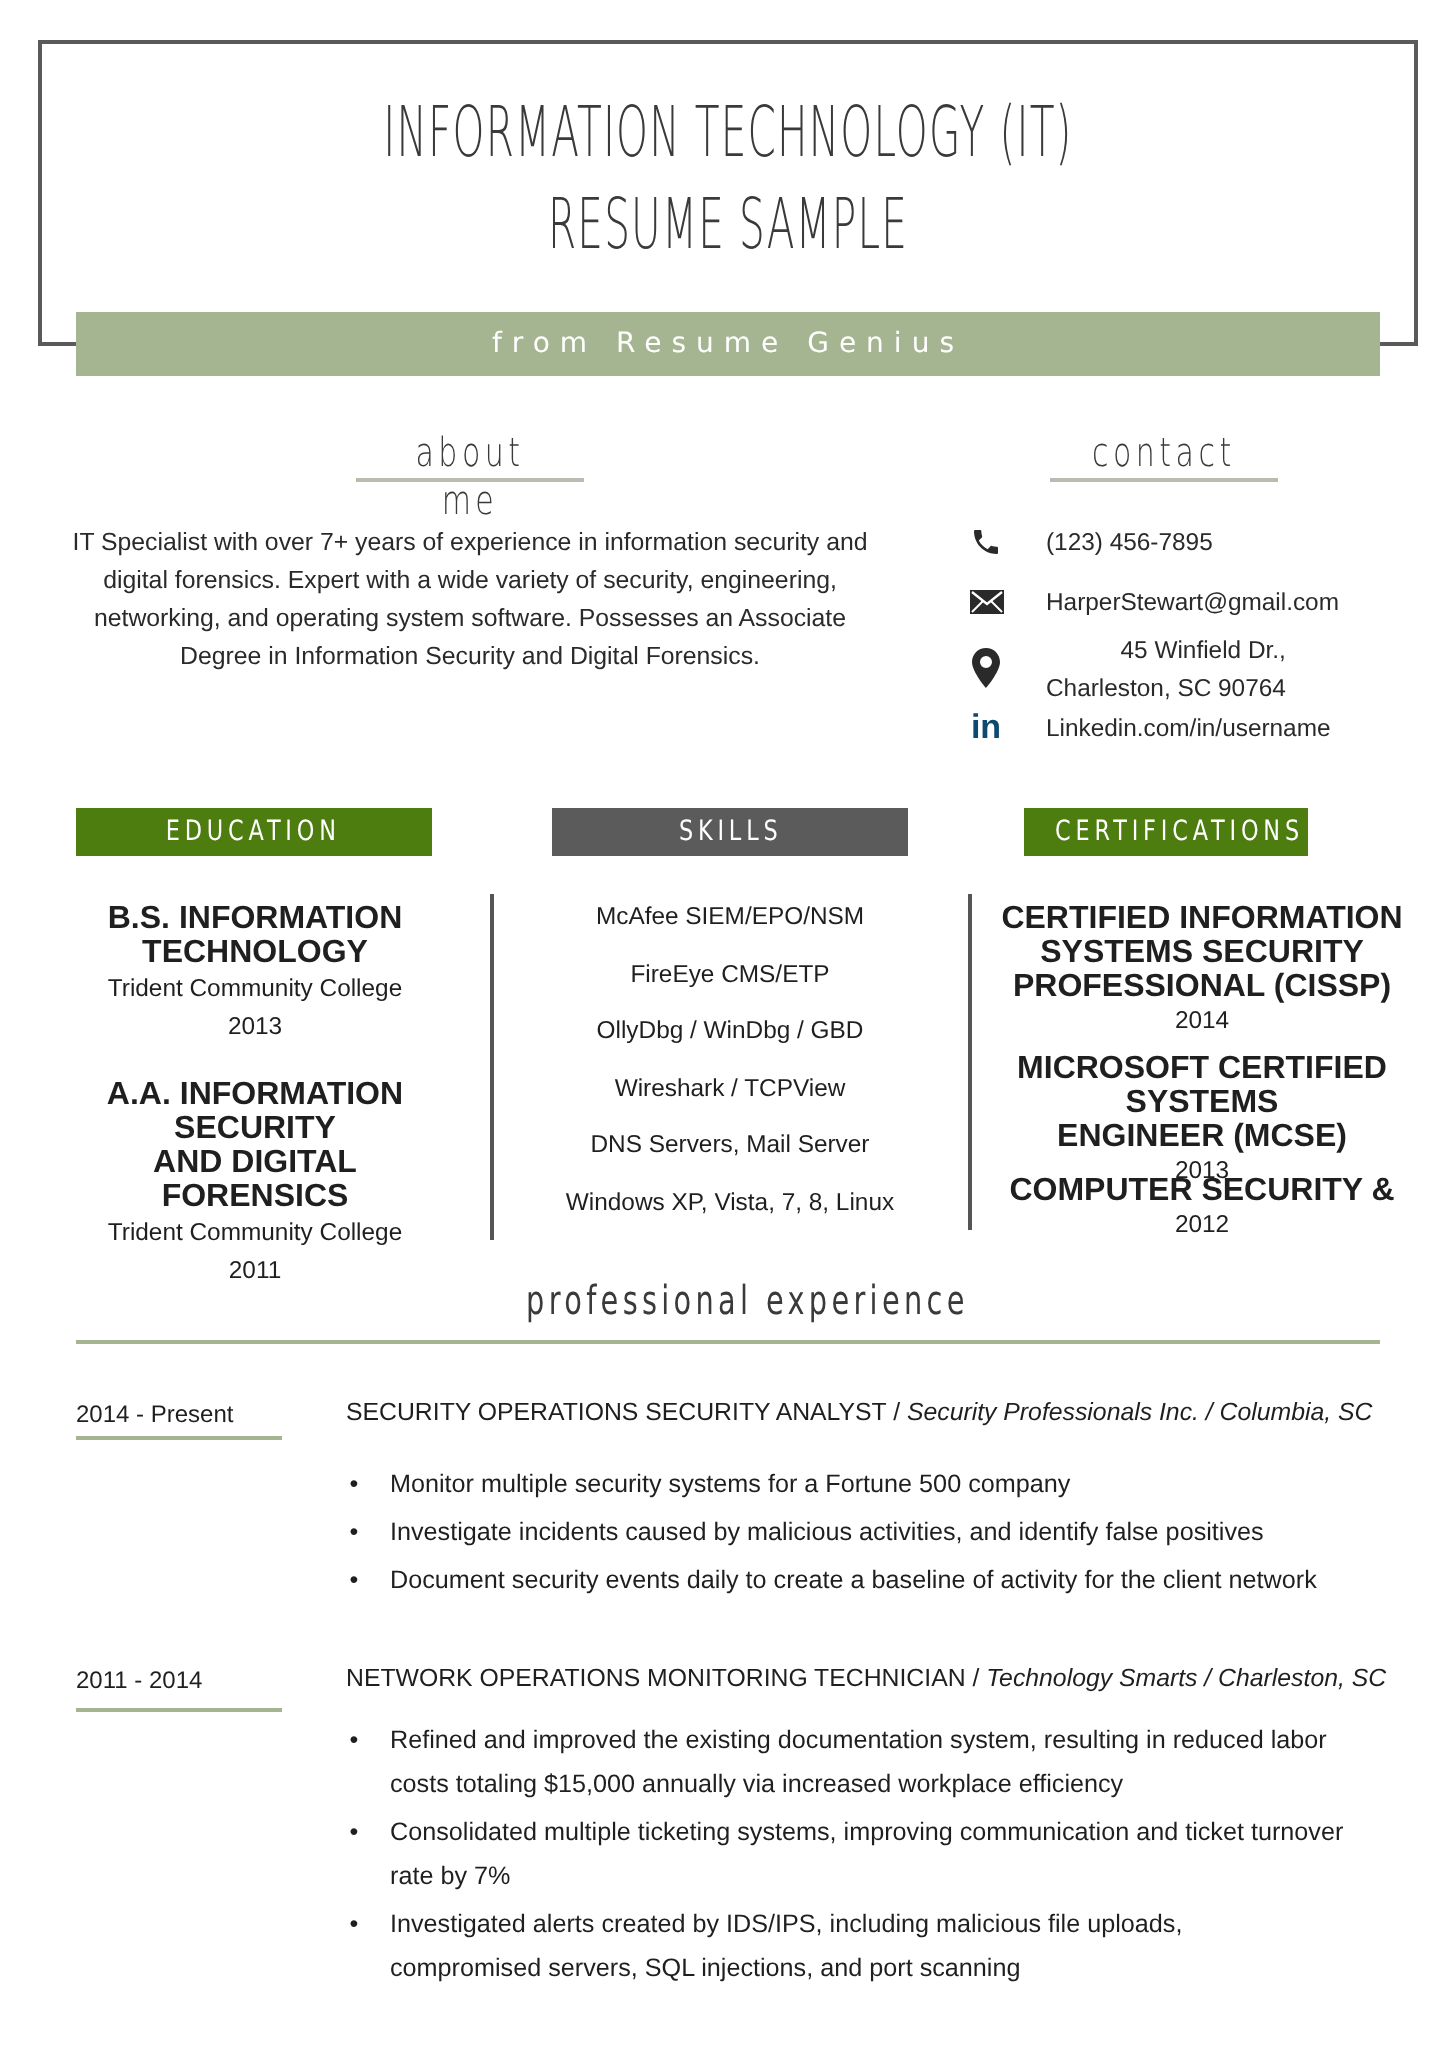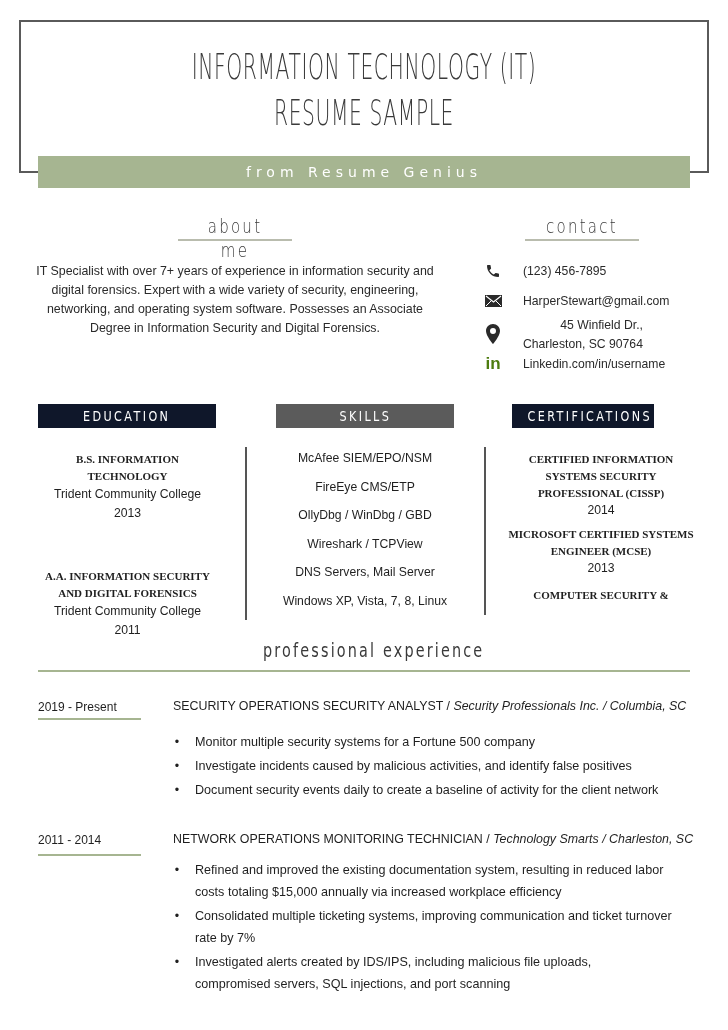--- a/index.html
+++ b/index.html
@@ -32,33 +32,33 @@
     }
     .sec-head .txt { display: inline-block; transform: scaleX(0.75); }
     .sec-line { position: absolute; height: 2px; background: #b9bcae; }
 
     .about-text {
       position: absolute; left: 30px; top: 262px; width: 410px; text-align: center;
       font-size: 12.4px; line-height: 19px; color: #2a2a2a;
     }
 
     .contact-row { position: absolute; left: 482px; display: flex; align-items: flex-start; text-align: right; }
-    .contact-row .ic { width: 22px; height: 18px; display: flex; align-items: center; justify-content: center; color: #4d7c0f; }
+    .contact-row .ic { width: 22px; height: 18px; display: flex; align-items: center; justify-content: center; color: #0c4a6e; }
     .contact-row .val { position: absolute; left: 41px; font-size: 12.2px; line-height: 19px; color: #2a2a2a; white-space: nowrap; }
 
     .col-bar {
       position: absolute; top: 404px; height: 24px; line-height: 24px; text-align: center;
       color: #ffffff; font-family: "DejaVu Sans", sans-serif; font-size: 14px; letter-spacing: 3px;
     }
     .col-bar .txt { display: inline-block; transform: scaleX(0.8); }
-    .green { background: #0f172a; }
+    .green { background: #4d7c0f; }
     .dark { background: #5b5b5b; }
 
     .col { position: absolute; text-align: center; color: #1f1f1f; }
-    .col .bold { font-weight: bold; font-size: 11px; line-height: 17px; font-family: Liberation Serif, serif; }
+    .col .bold { font-weight: bold; font-size: 16px; line-height: 17px; }
     .col .norm { font-size: 12.2px; line-height: 19px; }
     .vdiv { position: absolute; width: 2px; background: #555555; }
 
     .skill { position: absolute; left: 250px; width: 230px; text-align: center; font-size: 12.2px; color: #1f1f1f; }
 
     .pe-head {
       position: absolute; left: 0; top: 638px; width: 728px; text-align: center;
       font-family: "DejaVu Sans", sans-serif; font-size: 20px; color: #3a3a3a; letter-spacing: 3px; padding-left: 20px;
     }
     .pe-head .txt { display: inline-block; transform: scaleX(0.72); }
@@ -127,21 +127,21 @@
 <div class="col-bar green" style="left:38px; width:178px;"><span class="txt">EDUCATION</span></div>
 <div class="col-bar dark" style="left:276px; width:178px;"><span class="txt">SKILLS</span></div>
 <div class="col-bar green" style="left:512px; width:142px;"><span class="txt">CERTIFICATIONS</span></div>
 
 <div class="col" style="left:30px; width:195px; top:451px;">
   <div class="bold">B.S. INFORMATION</div>
   <div class="bold">TECHNOLOGY</div>
   <div class="norm">Trident Community College</div>
   <div class="norm">2013</div>
 </div>
-<div class="col" style="left:30px; width:195px; top:568px;">
+<div class="col" style="left:30px; width:195px; top:539px;">
   <div class="bold">A.A. INFORMATION SECURITY</div>
   <div class="bold">AND DIGITAL FORENSICS</div>
   <div class="norm">Trident Community College</div>
   <div class="norm">2011</div>
 </div>
 
 <div class="vdiv" style="left:245px; top:447px; height:173px;"></div>
 
 <div class="skill" style="top:451px;">McAfee SIEM/EPO/NSM</div>
 <div class="skill" style="top:480px;">FireEye CMS/ETP</div>
@@ -158,26 +158,27 @@
   <div class="bold">PROFESSIONAL (CISSP)</div>
   <div class="norm" style="line-height:17px;">2014</div>
 </div>
 <div class="col" style="left:496px; width:210px; top:526px;">
   <div class="bold">MICROSOFT CERTIFIED SYSTEMS</div>
   <div class="bold">ENGINEER (MCSE)</div>
   <div class="norm" style="line-height:17px;">2013</div>
 </div>
 <div class="col" style="left:496px; width:210px; top:587px;">
   <div class="bold">COMPUTER SECURITY &amp;</div>
+  <div class="norm" style="line-height:17px;">2012</div>
 </div>
 
 <div class="pe-head"><span class="txt">professional experience</span></div>
 <div class="pe-line"></div>
 
-<div class="date" style="top:700px;">2019 - Present</div>
+<div class="date" style="top:700px;">2014 - Present</div>
 <div class="date-line" style="top:718px;"></div>
 <div class="job-title" style="top:699px;">
   <span>SECURITY OPERATIONS SECURITY ANALYST</span> / <i>Security Professionals Inc. / Columbia, SC</i>
 </div>
 <div class="bullet" style="top:731px;">
     <span class="dot">•</span>
     <span class="btxt">Monitor multiple security systems for a Fortune 500 company</span>
   </div>
 <div class="bullet" style="top:755px;">
     <span class="dot">•</span>

